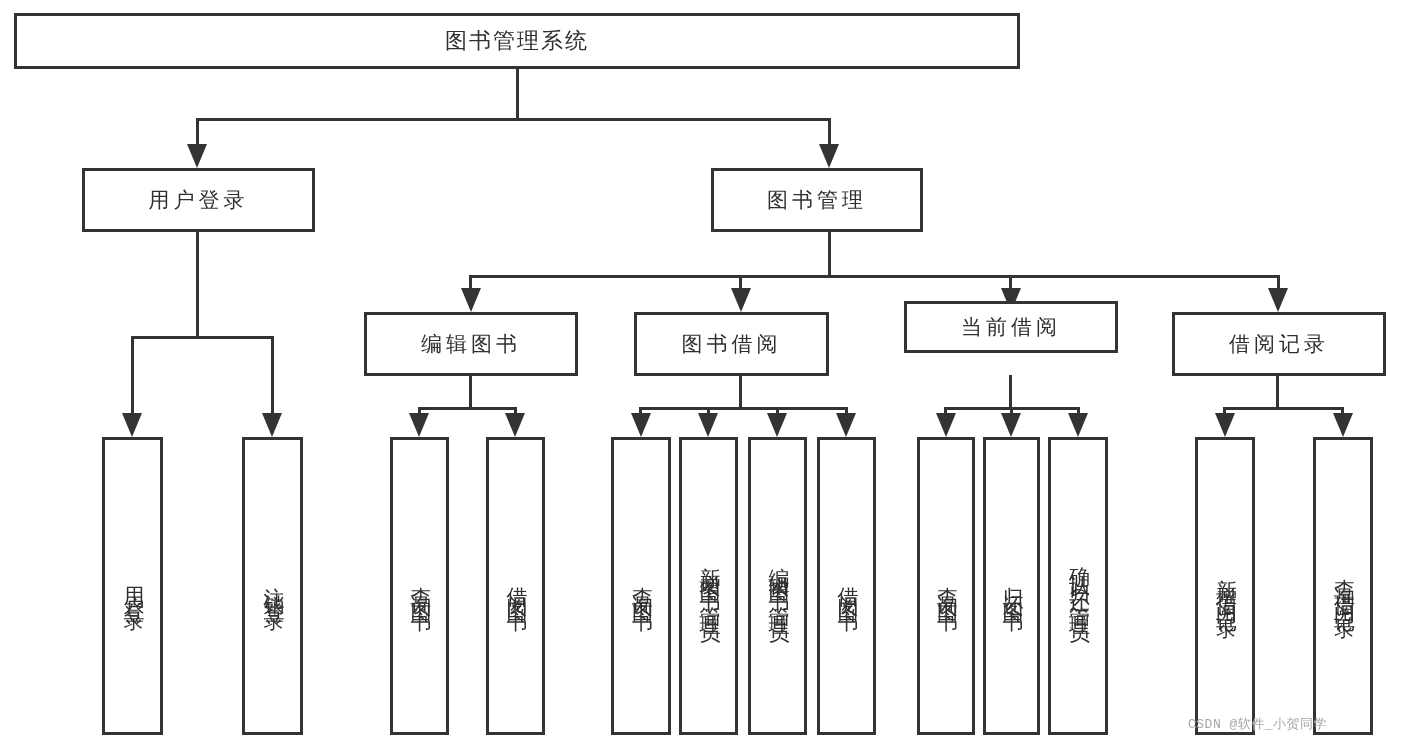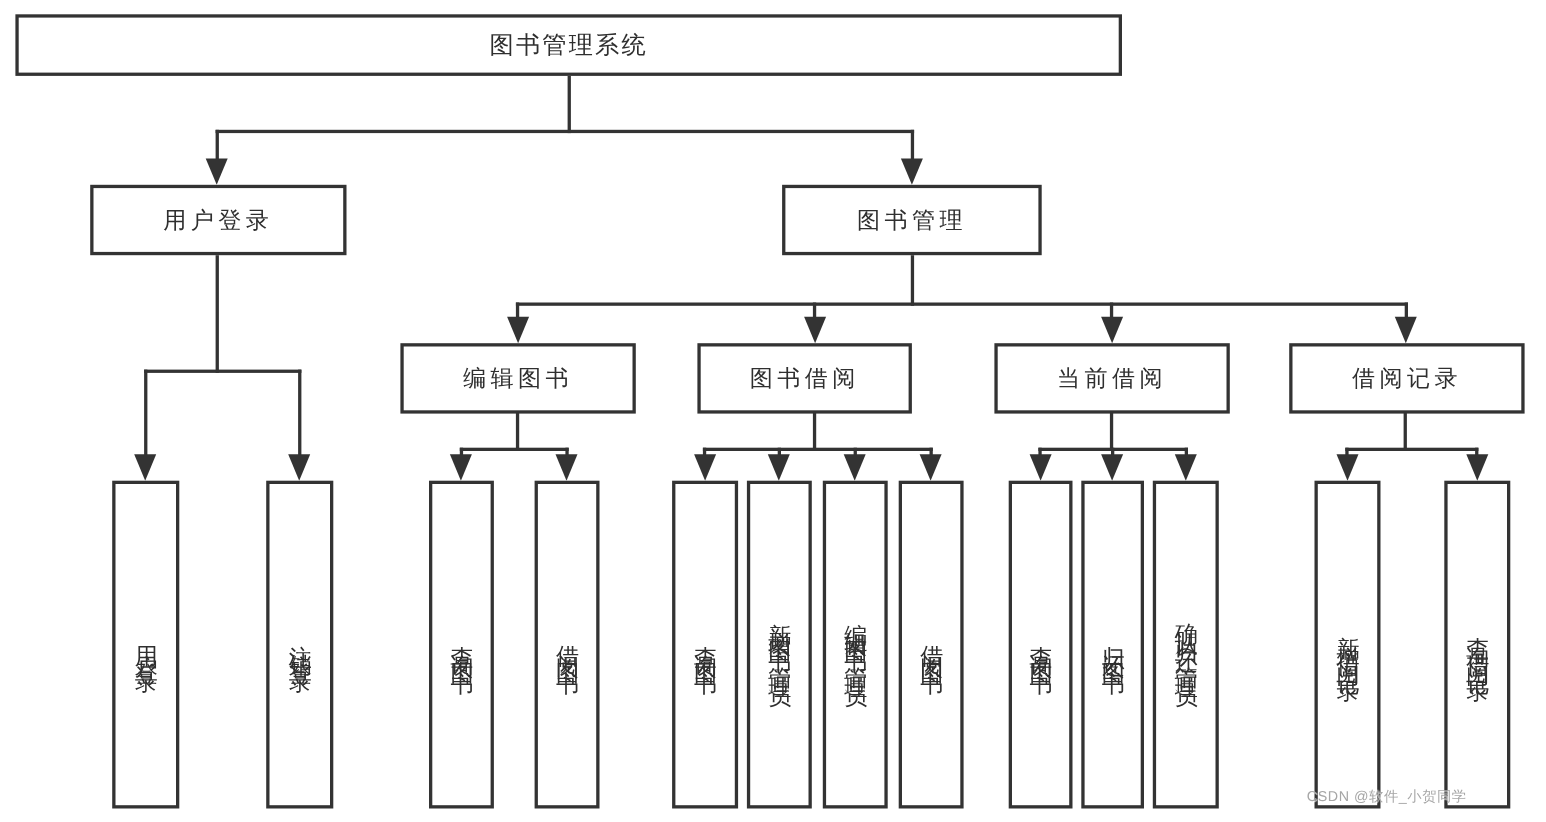--- a/index.html
+++ b/index.html
@@ -11,20 +11,21 @@
   }
   * { margin: 0; padding: 0; }
   html, body { background: var(--page-bg); }
   body { font-family: "Liberation Sans", sans-serif; }
   #canvas {
     position: relative;
     width: 1405px;
     height: 747px;
     background: var(--page-bg);
     overflow: hidden;
+    font-family: Liberation Mono, monospace;
   }
   .box {
     position: absolute;
     box-sizing: border-box;
     background: var(--box-bg);
     border: 3px solid var(--line);
     display: flex;
     align-items: center;
     justify-content: center;
     color: var(--text);
@@ -65,21 +66,21 @@
   <div class="box hnode root-node" style="left:14px;top:13px;width:1006px;height:56px">图书管理系统</div>
 
   <div class="vl" style="left:516px;top:69px;height:52px"></div>
   <div class="hl" style="left:196px;top:118px;width:635px"></div>
   <div class="vl" style="left:196px;top:118px;height:28px"></div>
   <div class="tri" style="left:187px;top:144px"></div>
   <div class="vl" style="left:828px;top:118px;height:28px"></div>
   <div class="tri" style="left:819px;top:144px"></div>
 
   <div class="box hnode" style="left:82px;top:168px;width:233px;height:64px">用户登录</div>
-  <div class="box hnode" style="left:711px;top:168px;width:236px;height:64px">图书管理</div>
+  <div class="box hnode" style="left:711px;top:168px;width:212px;height:64px">图书管理</div>
 
   <div class="vl" style="left:196px;top:232px;height:107px"></div>
   <div class="hl" style="left:131px;top:336px;width:143px"></div>
   <div class="vl" style="left:131px;top:336px;height:79px"></div>
   <div class="tri" style="left:122px;top:413px"></div>
   <div class="vl" style="left:271px;top:336px;height:79px"></div>
   <div class="tri" style="left:262px;top:413px"></div>
 
   <div class="vl" style="left:828px;top:232px;height:46px"></div>
   <div class="hl" style="left:469px;top:275px;width:811px"></div>
@@ -87,21 +88,21 @@
   <div class="tri" style="left:461px;top:288px"></div>
   <div class="vl" style="left:739px;top:275px;height:15px"></div>
   <div class="tri" style="left:731px;top:288px"></div>
   <div class="vl" style="left:1009px;top:275px;height:15px"></div>
   <div class="tri" style="left:1001px;top:288px"></div>
   <div class="vl" style="left:1277px;top:275px;height:15px"></div>
   <div class="tri" style="left:1268px;top:288px"></div>
 
   <div class="box hnode" style="left:364px;top:312px;width:214px;height:64px">编辑图书</div>
   <div class="box hnode" style="left:634px;top:312px;width:195px;height:64px">图书借阅</div>
-  <div class="box hnode" style="left:904px;top:312px;width:214px;height:64px">当前借阅</div>
+  <div class="box hnode" style="left:904px;top:301px;width:214px;height:52px">当前借阅</div>
   <div class="box hnode" style="left:1172px;top:312px;width:214px;height:64px">借阅记录</div>
 
   <div class="vl" style="left:469px;top:375px;height:35px"></div>
   <div class="hl" style="left:418px;top:407px;width:99px"></div>
   <div class="vl" style="left:418px;top:407px;height:8px"></div>
   <div class="tri" style="left:409px;top:413px"></div>
   <div class="vl" style="left:514px;top:407px;height:8px"></div>
   <div class="tri" style="left:505px;top:413px"></div>
 
   <div class="vl" style="left:739px;top:375px;height:35px"></div>

